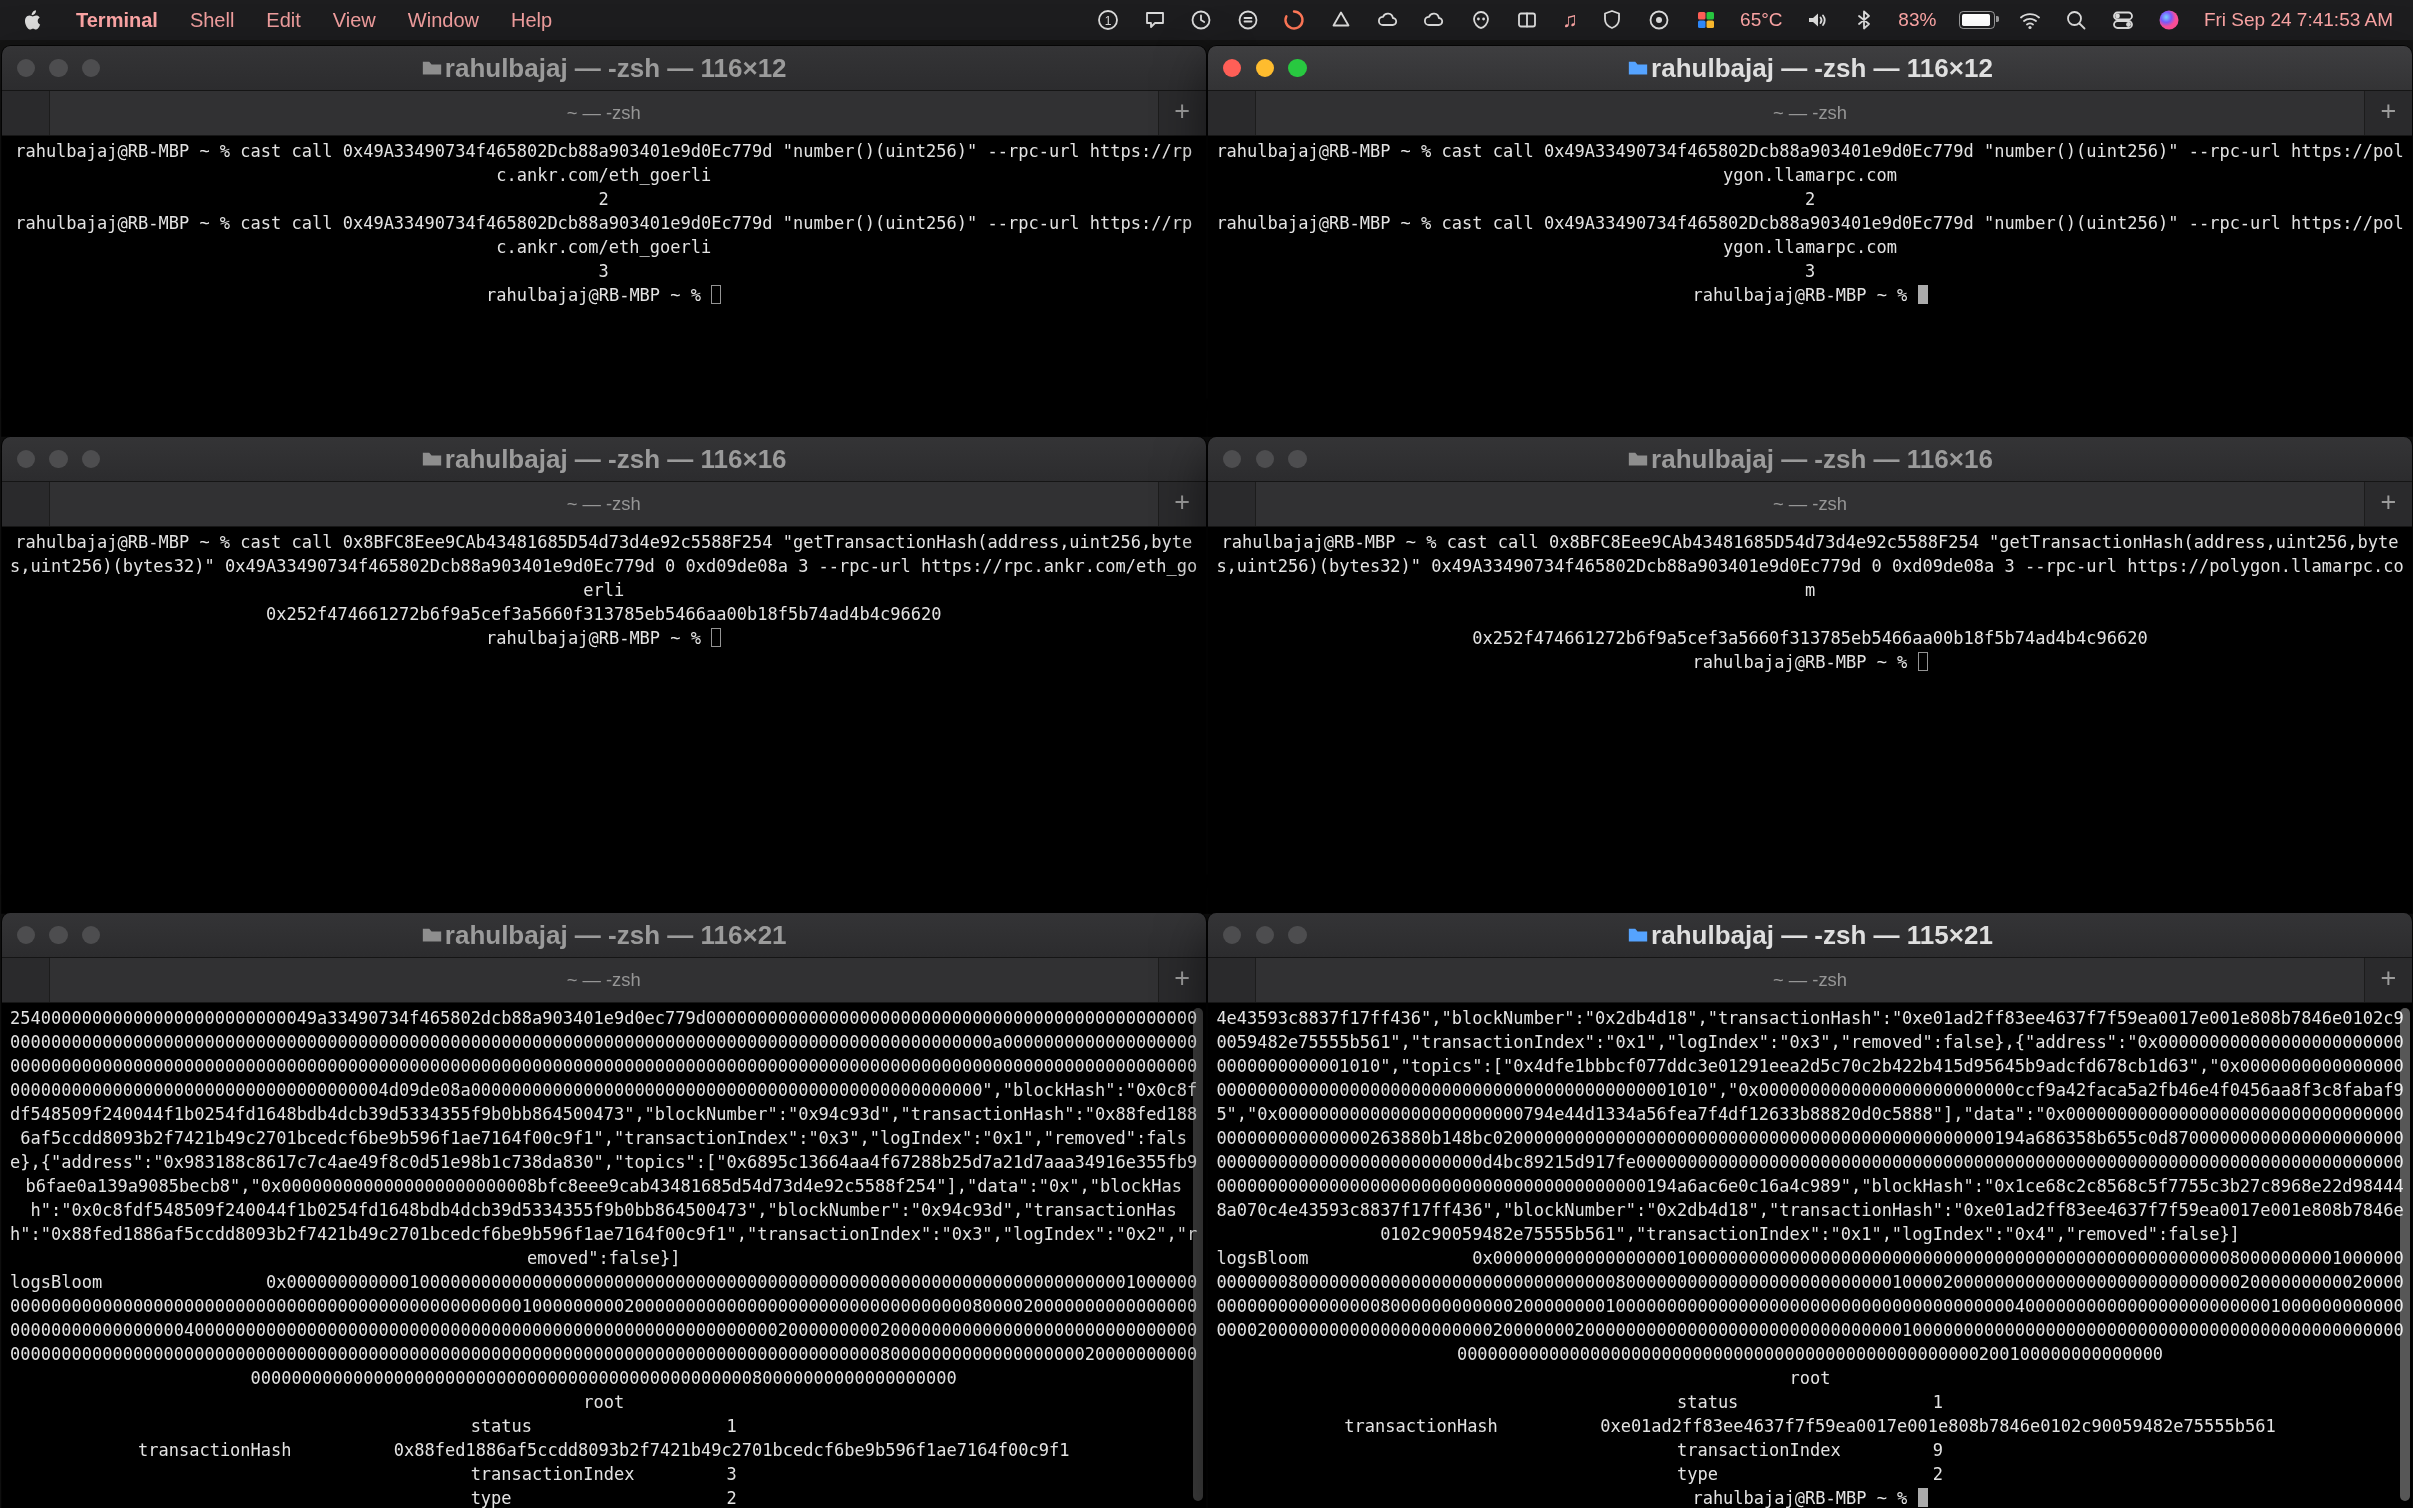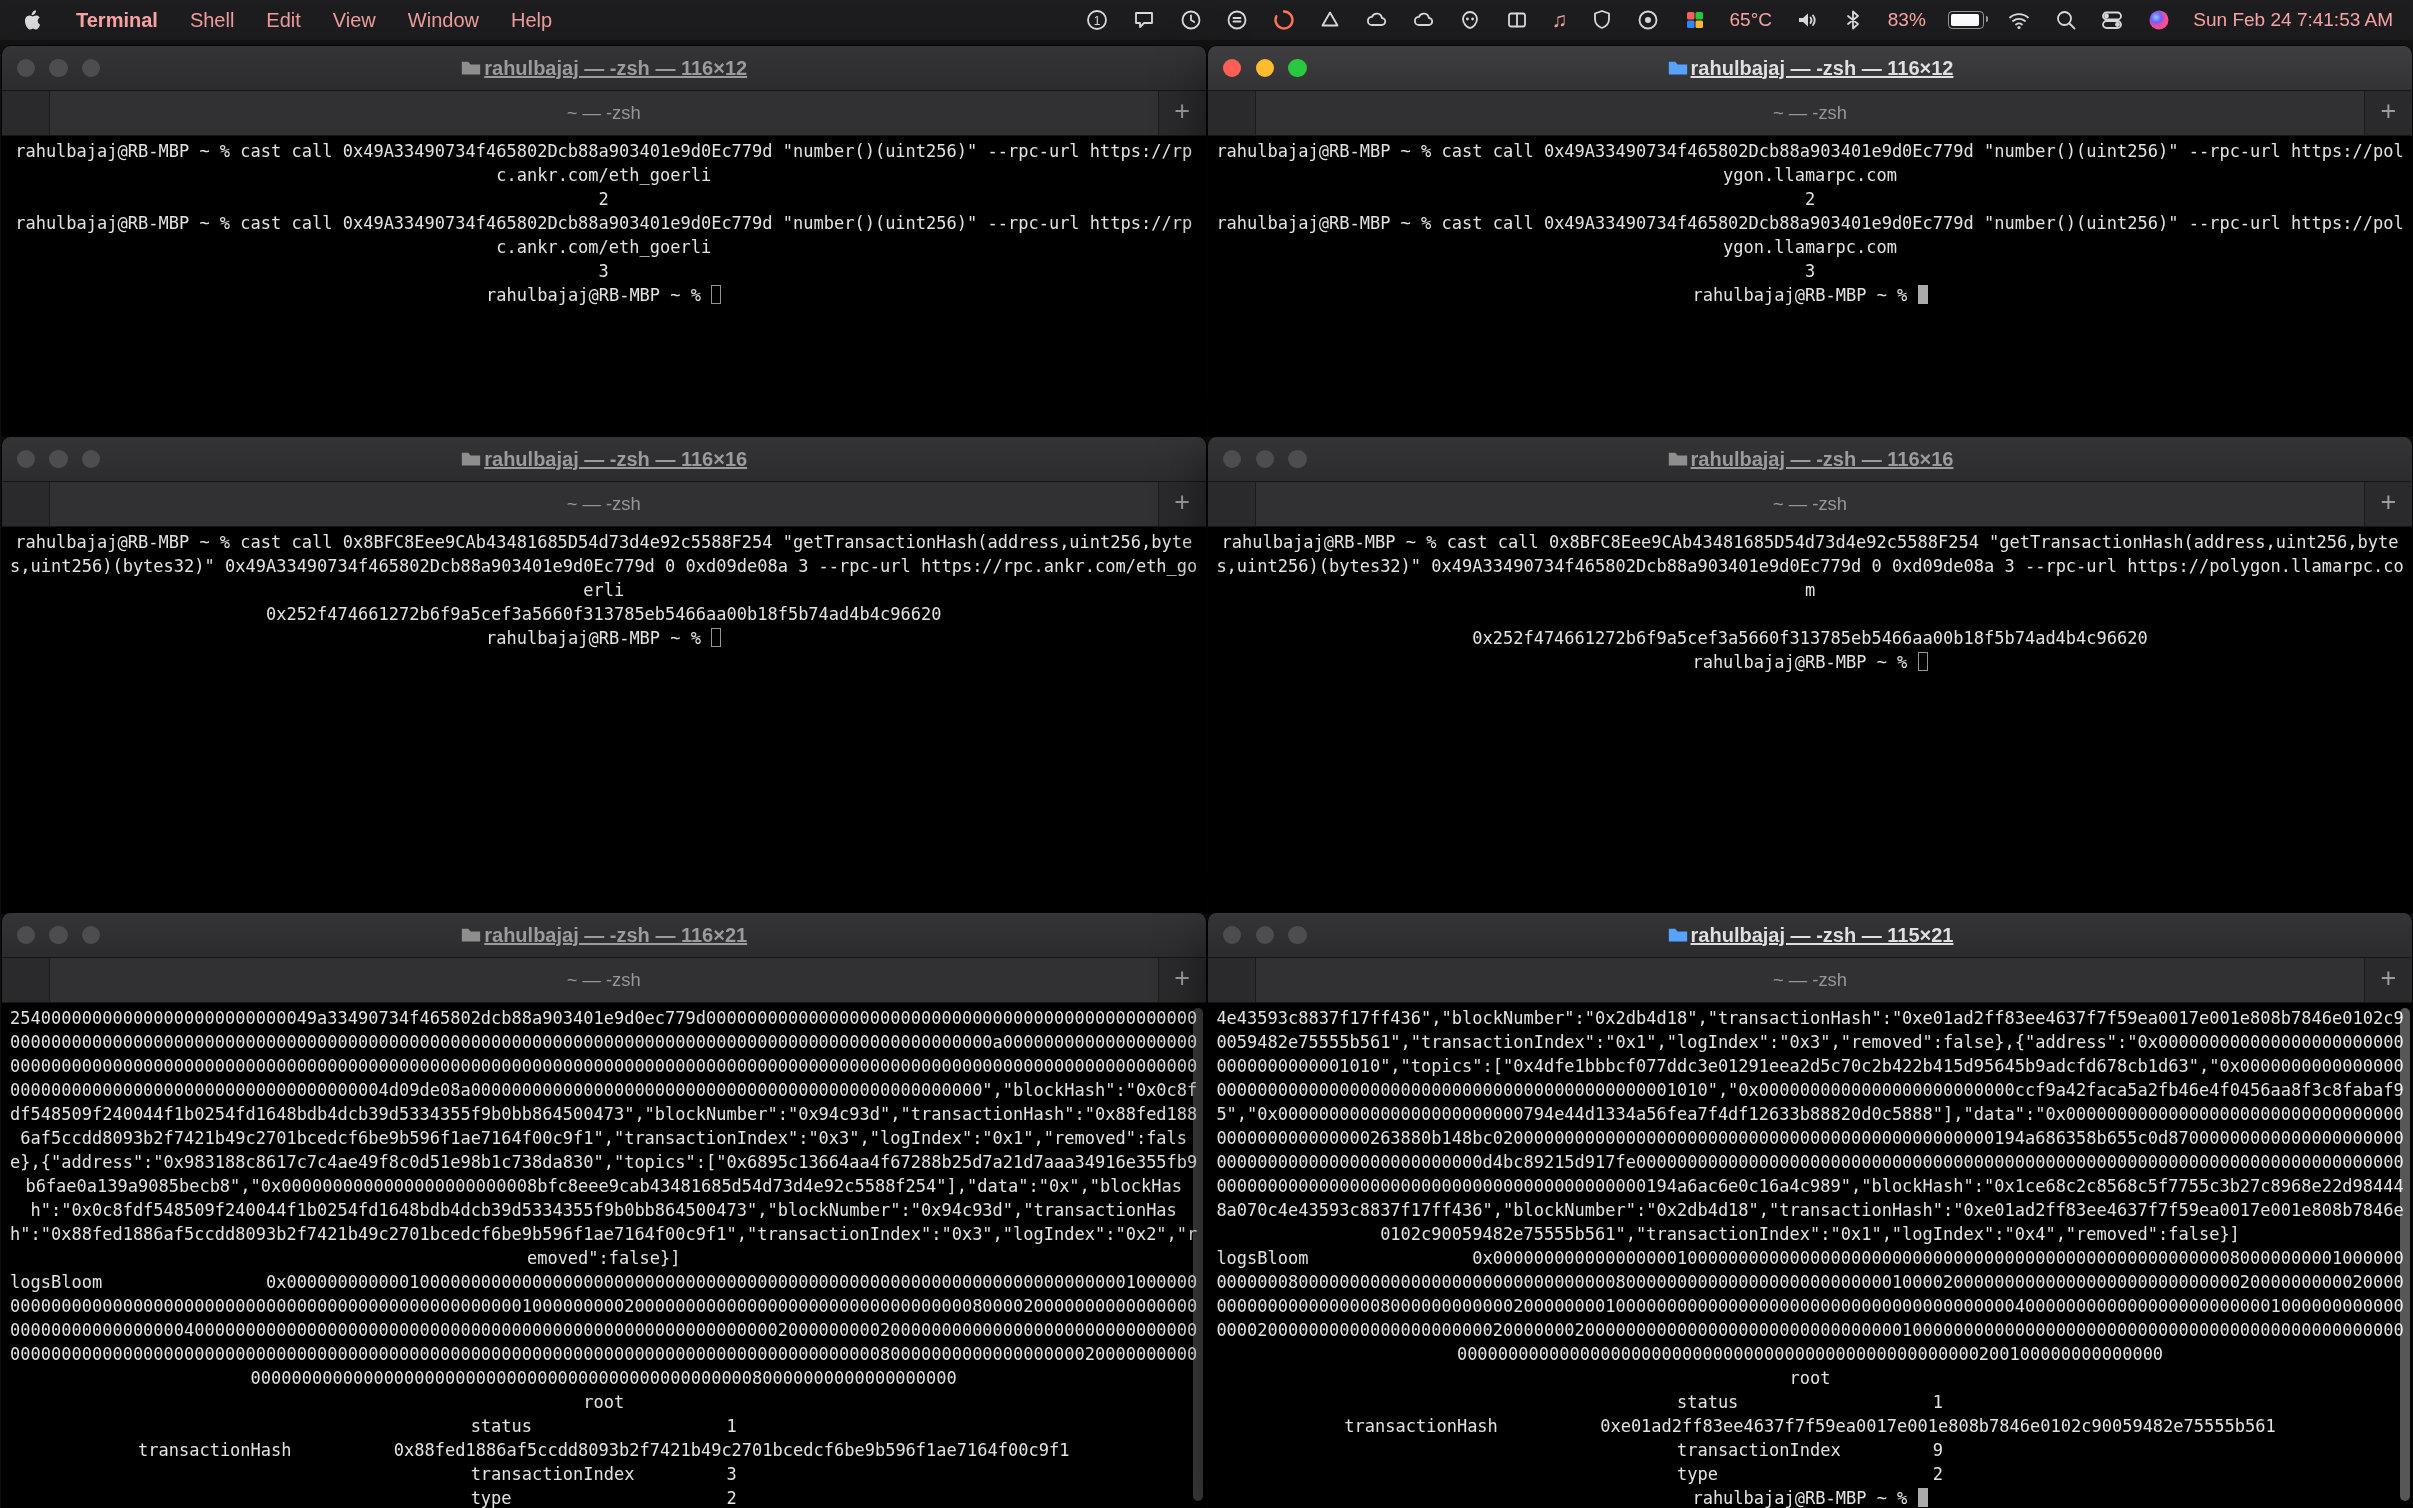--- a/index.html
+++ b/index.html
@@ -21,21 +21,21 @@
   .window{position:absolute;background:#000;border-radius:8.4px 8.4px 0 0;overflow:hidden;display:flex;flex-direction:column;
     box-shadow:0 0 0 0.8px rgba(0,0,0,.9),0 18.4px 50px rgba(0,0,0,.55);}
   .titlebar{height:44px;flex:0 0 auto;background:linear-gradient(#343436,#2c2c2e);display:flex;align-items:center;
     position:relative;border-bottom:0.8px solid #151515;}
   .window.active .titlebar{background:linear-gradient(#3e3e40,#333335);}
   .traffic{position:absolute;left:15px;top:12.6px;display:flex;gap:14.2px;}
   .light{width:18.4px;height:18.4px;border-radius:50%;background:#4d4d4f;}
   .window.active .light.red{background:#ff5f57;}
   .window.active .light.yellow{background:#febc2e;}
   .window.active .light.green{background:#28c840;}
-  .title{margin:0 auto;display:flex;align-items:center;gap:2px;font-size:20px;font-weight:bold;color:#9b9b9b;text-decoration:underline;}
+  .title{margin:0 auto;display:flex;align-items:center;gap:2px;font-size:26px;font-weight:bold;color:#9b9b9b;}
   .window.focused .title{color:#dfdfdf;}
   .folder{width:22px;height:18.4px;}
   .folder path{fill:#8e8e8e;}
   .window.focused .folder path{fill:#55a3ff;}
   .tabbar{height:44px;flex:0 0 auto;background:#2a2a2c;border-bottom:0.8px solid #161616;display:flex;align-items:stretch;}
   .tabspacer{width:47px;}
   .tab{flex:1;text-align:center;color:#969696;font-size:18.4px;line-height:44px;background:#313133;border-left:0.8px solid #1c1c1c;border-right:0.8px solid #1c1c1c;}
   .newtab{width:47px;color:#9c9c9c;font-size:27px;line-height:40px;text-align:center;}
   .term{flex:1;position:relative;overflow:hidden;padding:2.5px 5.9px;box-sizing:border-box;background:#000;
     font-family:"DejaVu Sans Mono",monospace;font-size:17px;line-height:24px;color:#e3e3e3;}
@@ -183,21 +183,21 @@
           <defs>
             <radialGradient id="siri" cx="35%" cy="35%">
               <stop offset="0%" stop-color="#7ad7ff"></stop>
               <stop offset="55%" stop-color="#7a5cff"></stop>
               <stop offset="100%" stop-color="#ff4f9a"></stop>
             </radialGradient>
           </defs>
           <circle cx="12" cy="12" r="9.5" fill="url(#siri)"></circle>
         </svg>
     </span>
-    <span>Sun Feb 24 7:41:53 AM</span>
+    <span>Fri Sep 24 7:41:53 AM</span>
   </div>
 </div>
 
 <div class="window" style="left:1.7px;top:46px;width:1204px;height:390px;">
   <div class="titlebar">
     <div class="traffic">
       <span class="light red"></span>
       <span class="light yellow"></span>
       <span class="light green"></span>
     </div>

